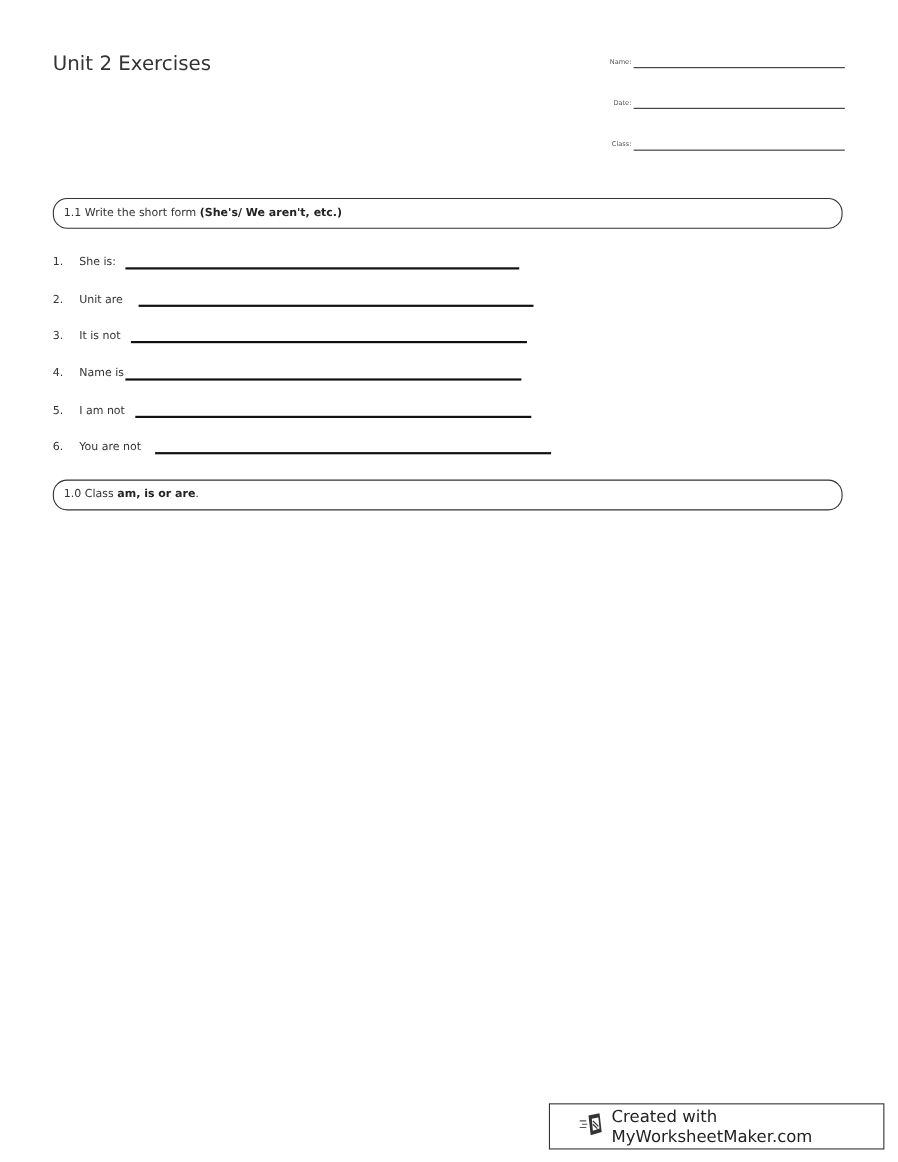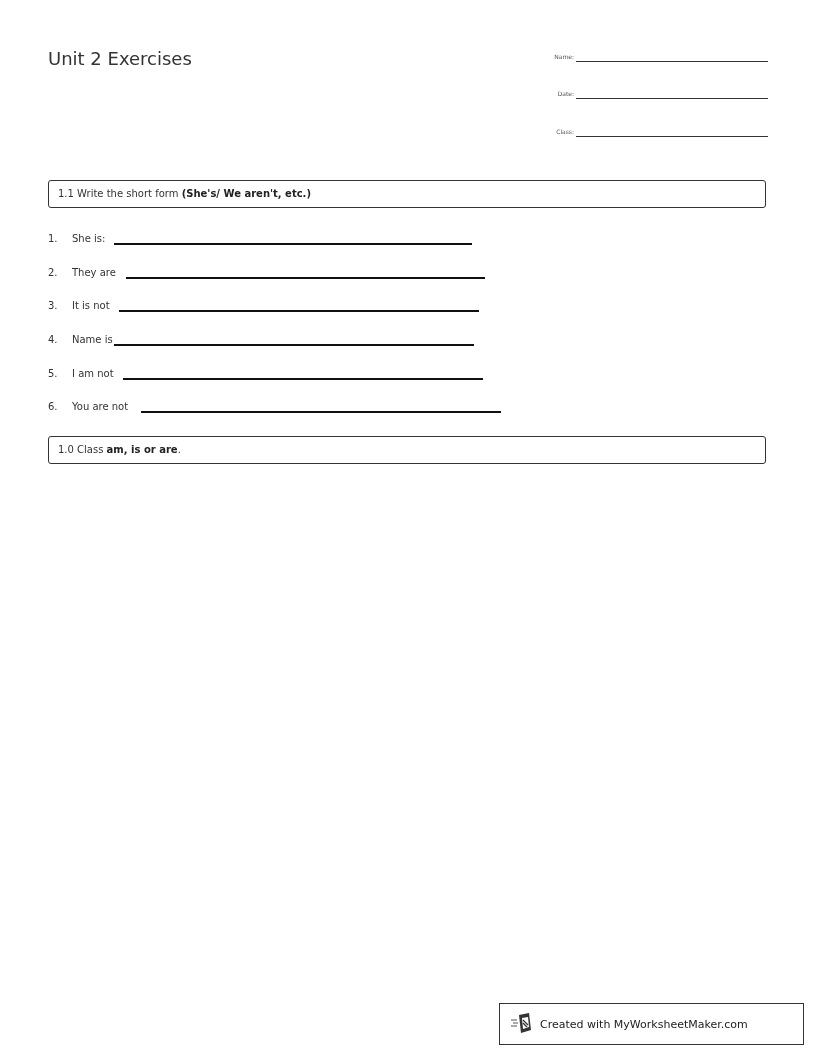--- a/index.html
+++ b/index.html
@@ -3,28 +3,28 @@
   <meta charset="utf-8">
   <style>
     html, body { margin: 0; padding: 0; background: #ffffff; }
     body { width: 816px; height: 1056px; position: relative; overflow: hidden;
       font-family: "DejaVu Sans", sans-serif; color: #333; }
     .title { position: absolute; left: 48px; top: 48px; font-size: 18px; color: #333; }
     .field { position: absolute; left: 540px; width: 228px; height: 14px; }
     .field .lbl { position: absolute; right: 194px; bottom: 2px; font-size: 6px; color: #555; white-space: nowrap; }
     .field .line { position: absolute; left: 36px; right: 0; bottom: 0; border-bottom: 1px solid #333; }
     .section { position: absolute; left: 48px; width: 718px; height: 28px; border: 1px solid #333;
-      border-radius: 3px; box-sizing: border-box; font-size: 10px; line-height: 26px; padding-left: 9px; color: #333; }
+      border-radius: 13px; box-sizing: border-box; font-size: 10px; line-height: 26px; padding-left: 9px; color: #333; }
     .section b { font-weight: bold; color: #222; }
     .item { position: absolute; left: 48px; height: 16px; font-size: 10px; color: #333; }
     .item .num { position: absolute; left: 0; top: 0; }
     .item .txt { position: absolute; left: 24px; top: 0; white-space: nowrap; }
     .item .ans { position: absolute; top: 10px; border-bottom: 2px solid #111; }
     .footer { position: absolute; left: 499px; top: 1003px; width: 305px; height: 42px; border: 1px solid #333;
-      box-sizing: border-box; display: flex; align-items: center; padding-left: 10px; font-size: 11px; color: #222; }
+      box-sizing: border-box; display: flex; align-items: center; padding-left: 26px; font-size: 15px; color: #222; }
     .footer svg { margin-right: 6px; }
   </style>
 </head>
 <body>
 
 <div class="title">Unit 2 Exercises</div>
 
 <div class="field" style="top:48px">
   <span class="lbl">Name:</span>
   <div class="line"></div>
@@ -44,21 +44,21 @@
   <b>(She's/ We aren't, etc.)</b><span></span>
 </div>
 
 <div class="item" style="top:233px">
   <span class="num">1.</span>
   <span class="txt">She is:</span>
   <div class="ans" style="left:66px;width:358px"></div>
 </div>
 <div class="item" style="top:267px">
   <span class="num">2.</span>
-  <span class="txt">They are</span>
+  <span class="txt">Unit are</span>
   <div class="ans" style="left:78px;width:359px"></div>
 </div>
 <div class="item" style="top:300px">
   <span class="num">3.</span>
   <span class="txt">It is not</span>
   <div class="ans" style="left:71px;width:360px"></div>
 </div>
 <div class="item" style="top:334px">
   <span class="num">4.</span>
   <span class="txt">Name is</span>

